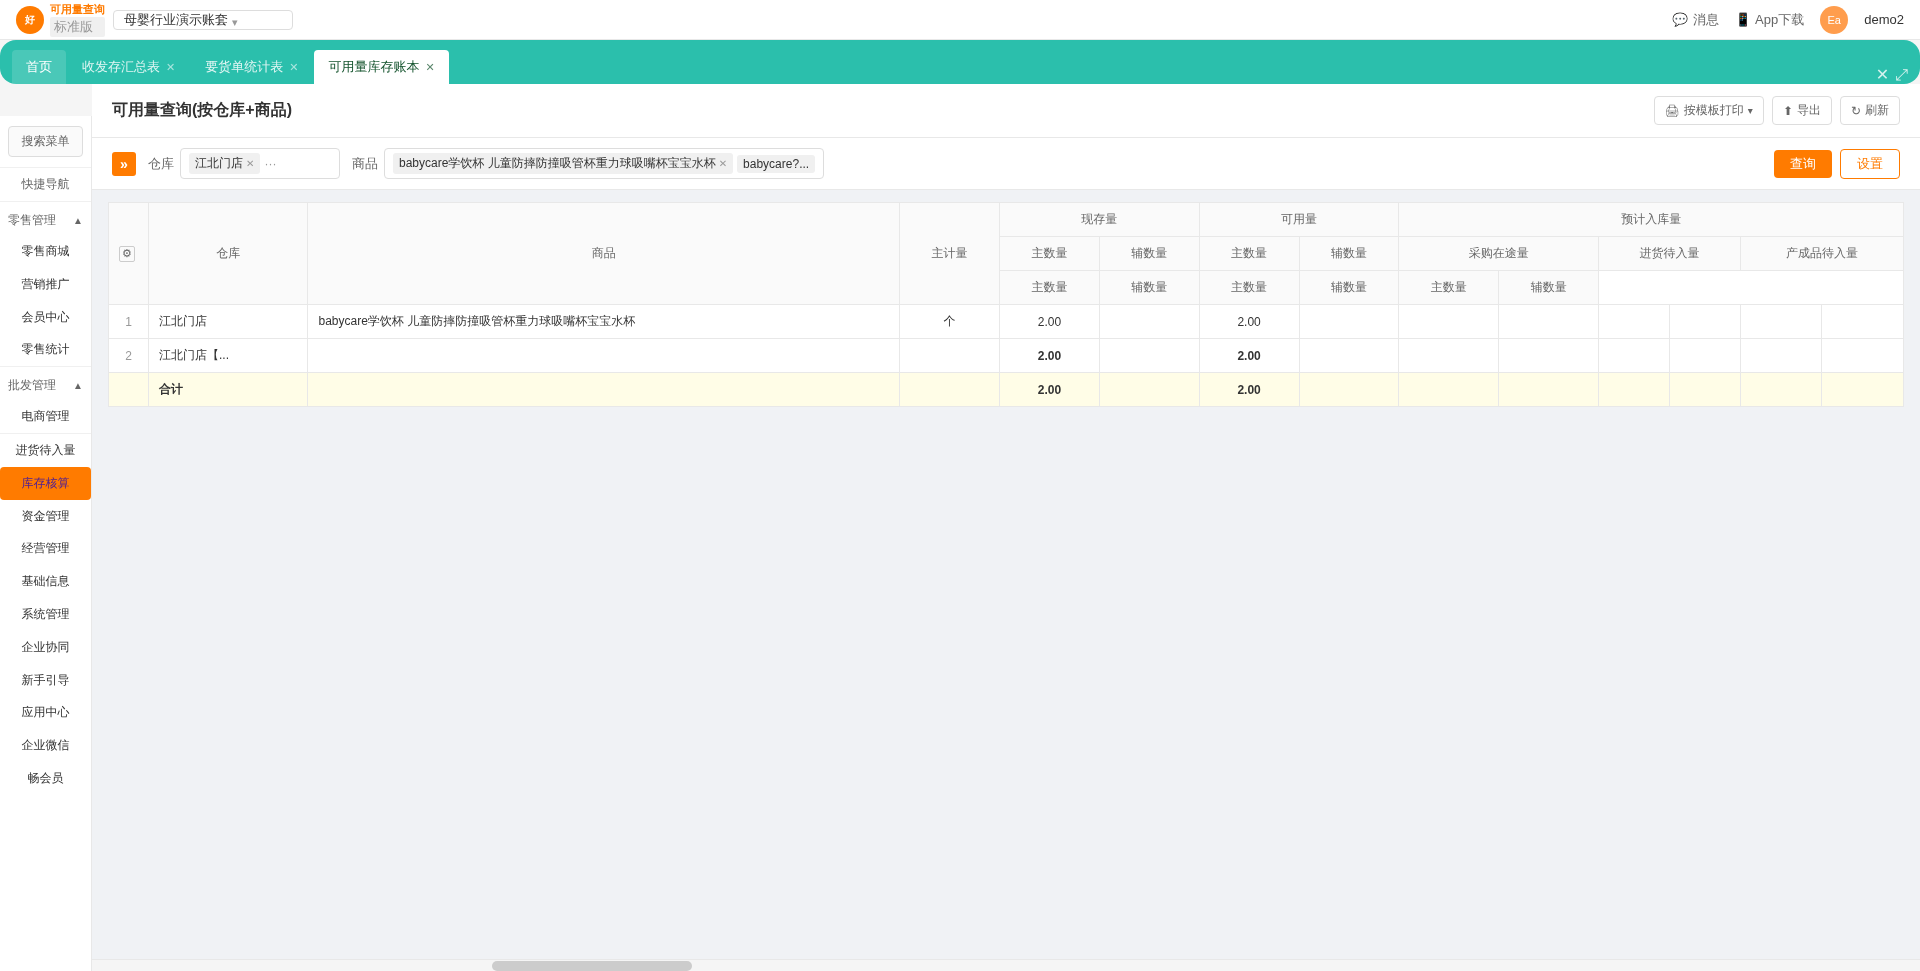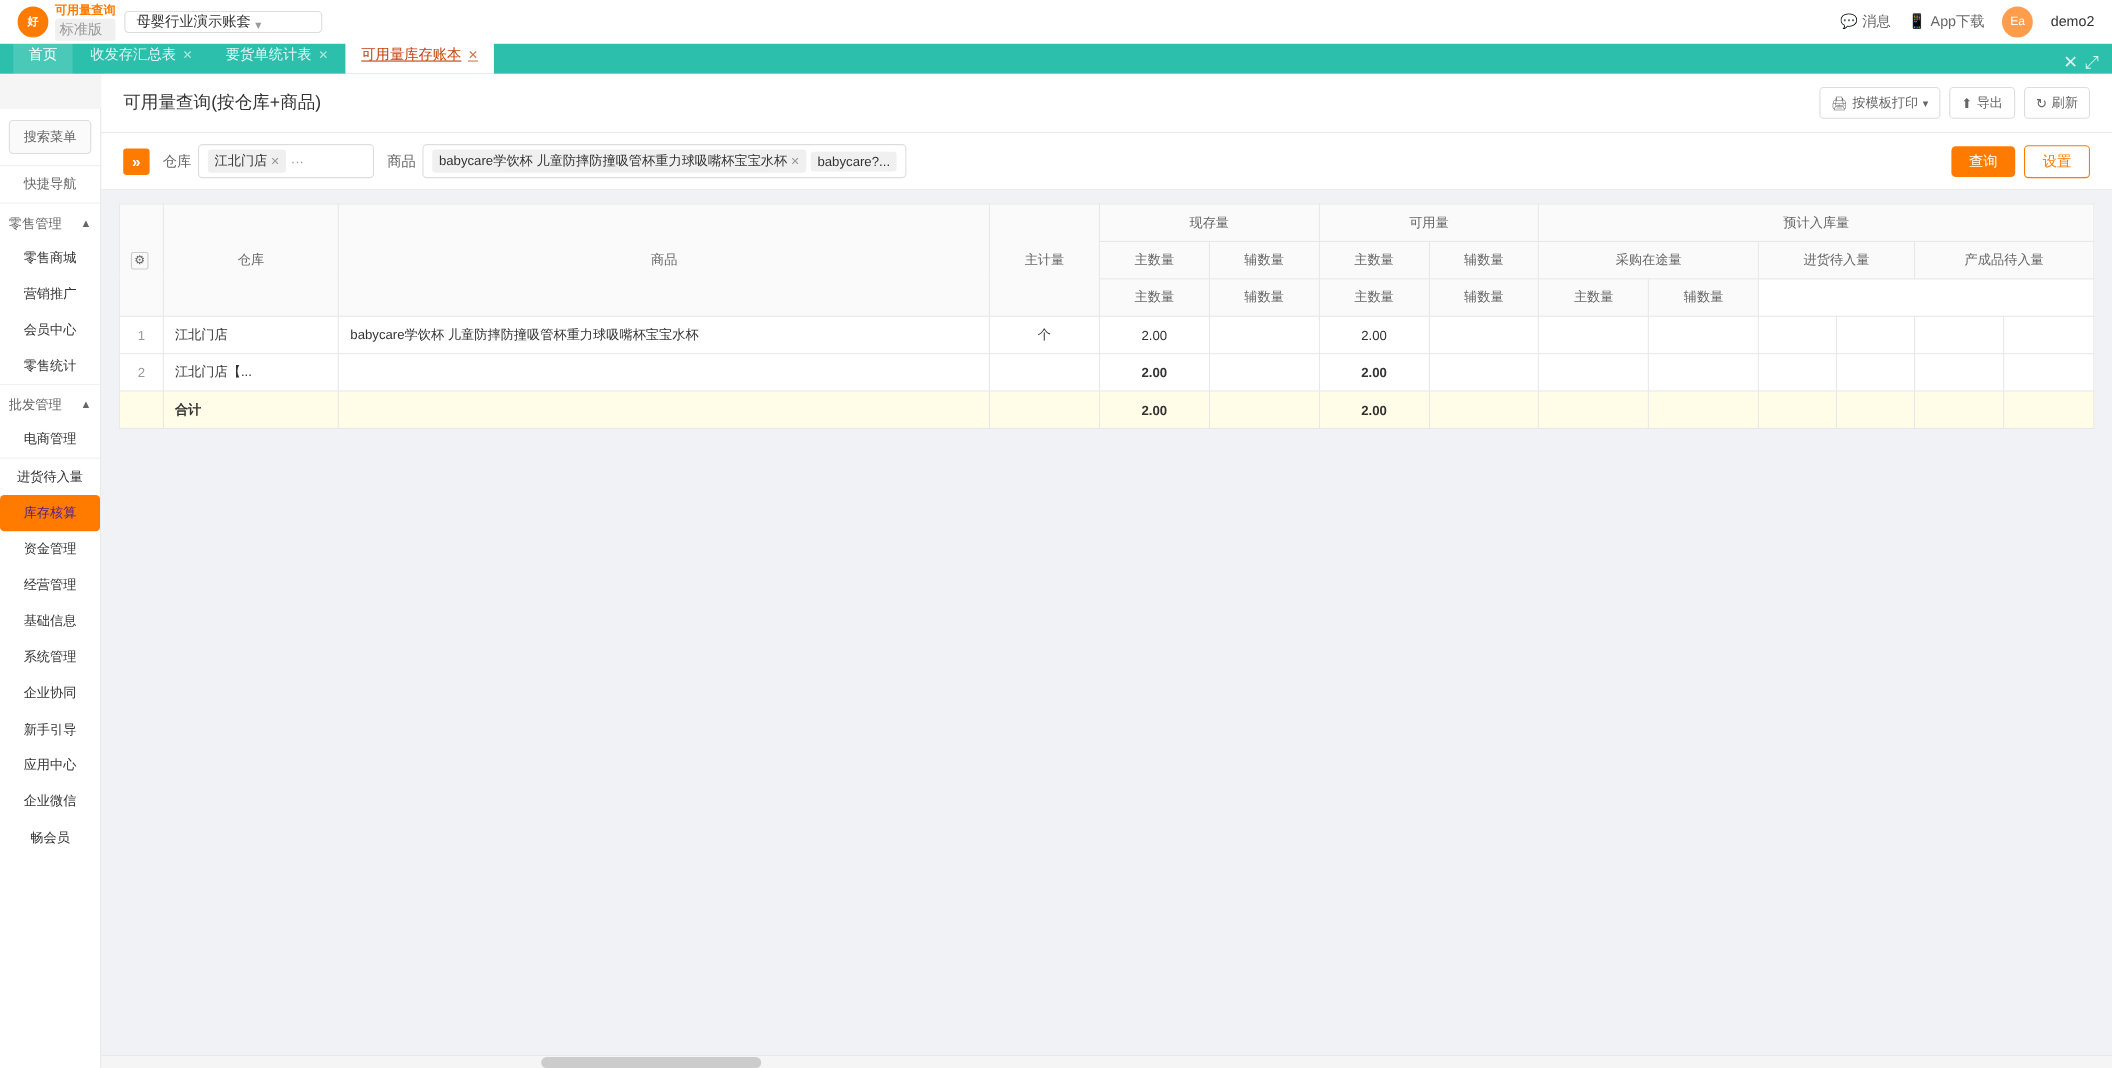--- a/index.html
+++ b/index.html
@@ -10,23 +10,23 @@
     .top-bar-left { display: flex; align-items: center; gap: 8px; }
     .logo-area { display: flex; align-items: center; gap: 6px; }
     .logo-icon { width: 28px; height: 28px; background: #ff7b00; border-radius: 50%; display: flex; align-items: center; justify-content: center; color: white; font-size: 10px; font-weight: bold; }
     .version-tag { font-size: 13px; color: #999; background: #f0f0f0; padding: 1px 4px; border-radius: 2px; }
     .org-selector { display: flex; align-items: flex-end; gap: 4px; padding: 0 10px; border: 1px solid #ddd; border-radius: 4px; cursor: pointer; font-size: 13px; color: #333; min-width: 180px; }
     .top-bar-right { display: flex; align-items: center; gap: 16px; }
     .top-right-item { display: flex; align-items: center; gap: 4px; font-size: 13px; color: #666; cursor: pointer; }
     .avatar { width: 28px; height: 28px; border-radius: 50%; background: #ff9d4d; display: flex; align-items: center; justify-content: center; color: white; font-size: 11px; overflow: hidden; }
 
     
-    .nav-tabs { height: 27px; background: #2bbfac; display: flex; align-items: flex-end; padding: 0 12px; flex-shrink: 0; }
+    .nav-tabs { height: 44px; background: #2bbfac; display: flex; align-items: flex-end; padding: 0 12px; flex-shrink: 0; border-radius: 16px; }
     .nav-tab { height: 34px; padding: 0 14px; display: flex; align-items: center; gap: 6px; cursor: pointer; font-size: 13px; color: rgba(255,255,255,0.85); border-radius: 4px 4px 0 0; margin-right: 2px; }
-    .nav-tab.active { background: #fff; color: #c2410c; font-weight: 500; text-decoration: underline; }
+    .nav-tab.active { background: #fff; color: #14532d; font-weight: 500; }
     .nav-tab.home { background: rgba(255,255,255,0.15); color: white; }
     .nav-tab .close-btn { font-size: 11px; color: inherit; opacity: 0.7; }
     .nav-window-controls { display: flex; align-items: center; gap: 6px; margin-left: auto; }
     .window-btn { color: rgba(255,255,255,0.8); cursor: pointer; font-size: 16px; }
 
     
     .main-layout { display: flex; flex: 1; overflow: hidden; }
 
     
     .sidebar { width: 92px; background: #fff; border-right: 1px solid #e8e8e8; display: flex; flex-direction: column; flex-shrink: 0; overflow-y: auto; margin-top: 32px; }
@@ -37,21 +37,21 @@
     .sidebar-group-title { padding: 10px 8px 6px; font-size: 12px; color: #666; display: flex; align-items: center; justify-content: space-between; cursor: pointer; }
     .sidebar-group-title .arrow { font-size: 10px; }
     .sidebar-item { padding: 8px 8px; font-size: 12px; color: #333; cursor: pointer; text-align: center; line-height: 1.4; }
     .sidebar-item.active { background: #ff7b00; color: #4c1d95; border-radius: 4px; }
 
     
     .content-area { flex: 1; display: flex; flex-direction: column; overflow: hidden; background: #f0f2f5; }
 
     
     .page-header { background: #fff; padding: 12px 20px; display: flex; align-items: center; justify-content: space-between; border-bottom: 1px solid #e8e8e8; flex-shrink: 0; }
-    .page-title { font-size: 16px; font-weight: 400; color: #333; }
+    .page-title { font-size: 16px; font-weight: 700; color: #333; }
     .page-actions { display: flex; align-items: center; gap: 8px; }
     .action-btn { display: flex; align-items: center; gap: 4px; padding: 5px 10px; border: 1px solid #ddd; border-radius: 4px; cursor: pointer; font-size: 12px; color: #666; background: #fff; }
 
     
     .filter-bar { background: #fff; padding: 10px 20px; display: flex; align-items: center; gap: 12px; border-bottom: 1px solid #e8e8e8; flex-shrink: 0; }
     .expand-btn { width: 24px; height: 24px; background: #ff7b00; color: white; border: none; border-radius: 3px; cursor: pointer; display: flex; align-items: center; justify-content: center; font-size: 14px; font-weight: bold; flex-shrink: 0; }
     .filter-field { display: flex; align-items: center; gap: 6px; }
     .filter-label { font-size: 13px; color: #666; white-space: nowrap; }
     .filter-input { display: flex; align-items: center; gap: 4px; padding: 4px 8px; border: 1px solid #ddd; border-radius: 4px; min-width: 160px; font-size: 12px; background: #fff; flex-wrap: wrap; }
     .filter-tag { display: flex; align-items: center; gap: 3px; background: #f0f0f0; border-radius: 3px; padding: 2px 6px; font-size: 12px; color: #333; }

